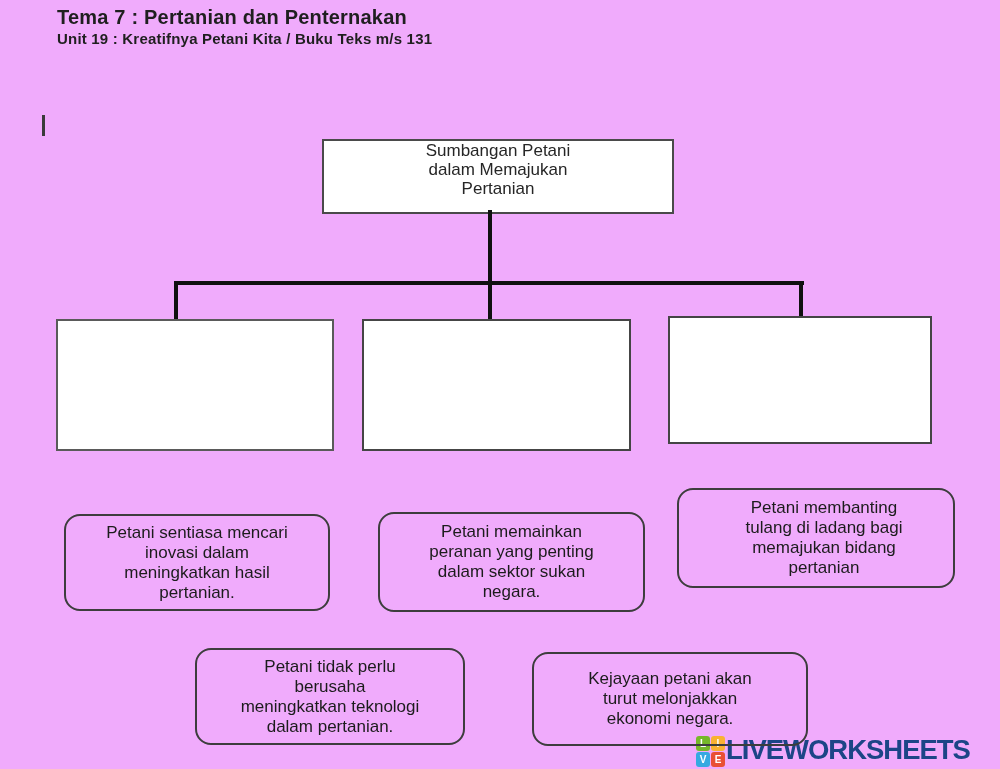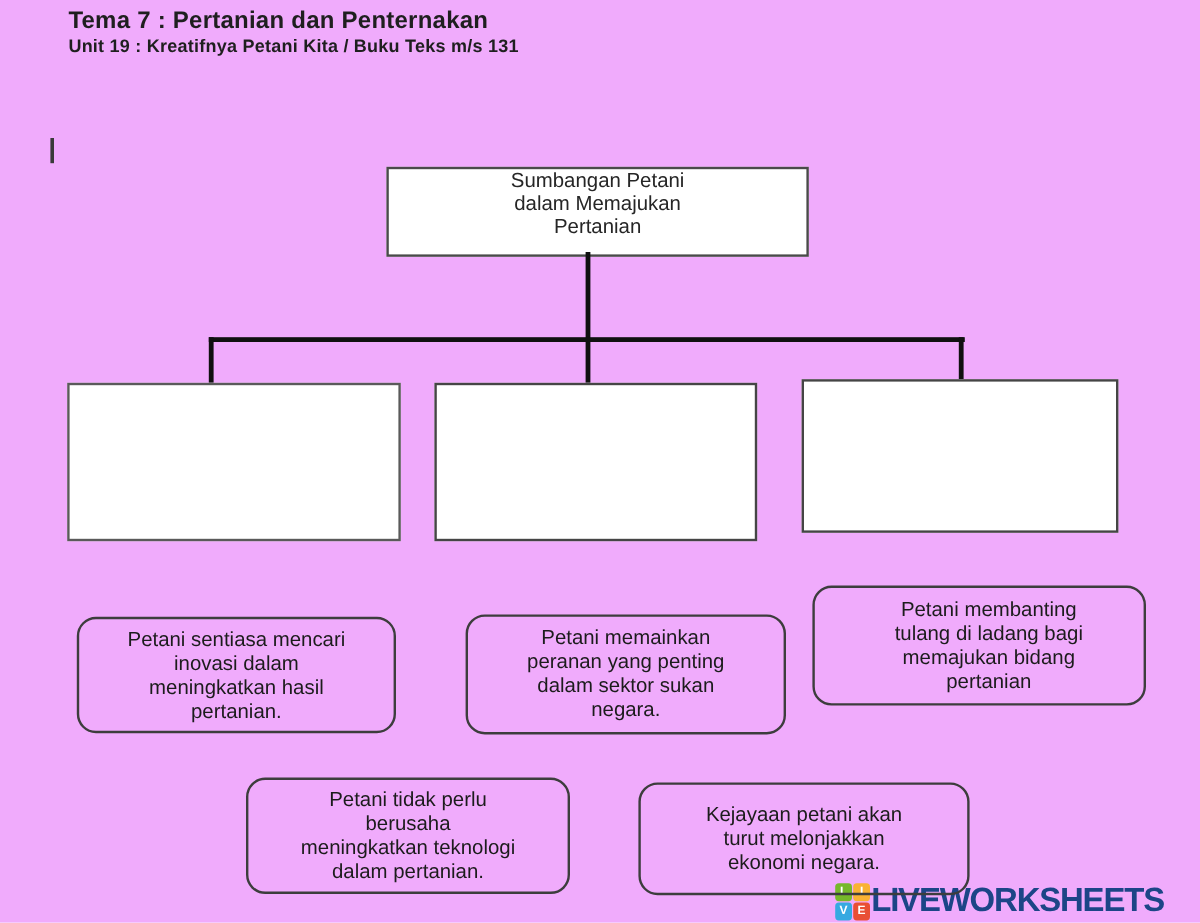--- a/index.html
+++ b/index.html
@@ -28,23 +28,23 @@
   .empty-box{position:absolute;border:2px solid #454545;background:#fff;}
   .eb1{left:56px;top:319px;width:274px;height:128px;border-color:#5a5a5a;}
   .eb2{left:362px;top:319px;width:265px;height:128px;}
   .eb3{left:668px;top:316px;width:260px;height:124px;}
 
   
   .option{position:absolute;border:2px solid #3d3d3d;border-radius:16px;background:transparent;
           display:flex;align-items:center;justify-content:center;z-index:3;}
   .option .txt{text-align:center;font-size:17px;line-height:20px;color:#1c1c1c;}
   .op1{left:64px;top:514px;width:262px;height:93px;}  .op1 .txt{width:196px;}
-  .op2{left:378px;top:512px;width:263px;height:96px;margin-left:10px;} .op2 .txt{width:176px;}
+  .op2{left:378px;top:512px;width:263px;height:96px;} .op2 .txt{width:176px;}
   .op3{left:677px;top:488px;width:258px;height:96px;padding-left:16px;} .op3 .txt{width:166px;}
-  .op4{left:205px;top:648px;width:266px;height:93px;} .op4 .txt{width:180px;}
+  .op4{left:195px;top:648px;width:266px;height:93px;} .op4 .txt{width:180px;}
   .op5{left:532px;top:652px;width:272px;height:90px;} .op5 .txt{width:172px;}
 
   
   .logo{position:absolute;left:696px;top:734px;display:flex;align-items:flex-start;z-index:1;cursor:pointer;}
   .logo-grid{display:grid;grid-template-columns:14px 14px;grid-template-rows:15px 15px;gap:1px;margin-top:2px;}
   .logo-sq{border-radius:3px;color:#fff;font-size:10px;font-weight:bold;
            display:flex;align-items:center;justify-content:center;line-height:1;}
   .sq-l{background:#76b82a;} .sq-i{background:#f9b233;} .sq-v{background:#36a9e1;} .sq-e{background:#e94f35;}
   .logo-word{font-size:28px;font-weight:800;color:#1c4587;letter-spacing:-1px;margin-left:1px;
              white-space:nowrap;transform:scaleX(0.98);transform-origin:left;}

